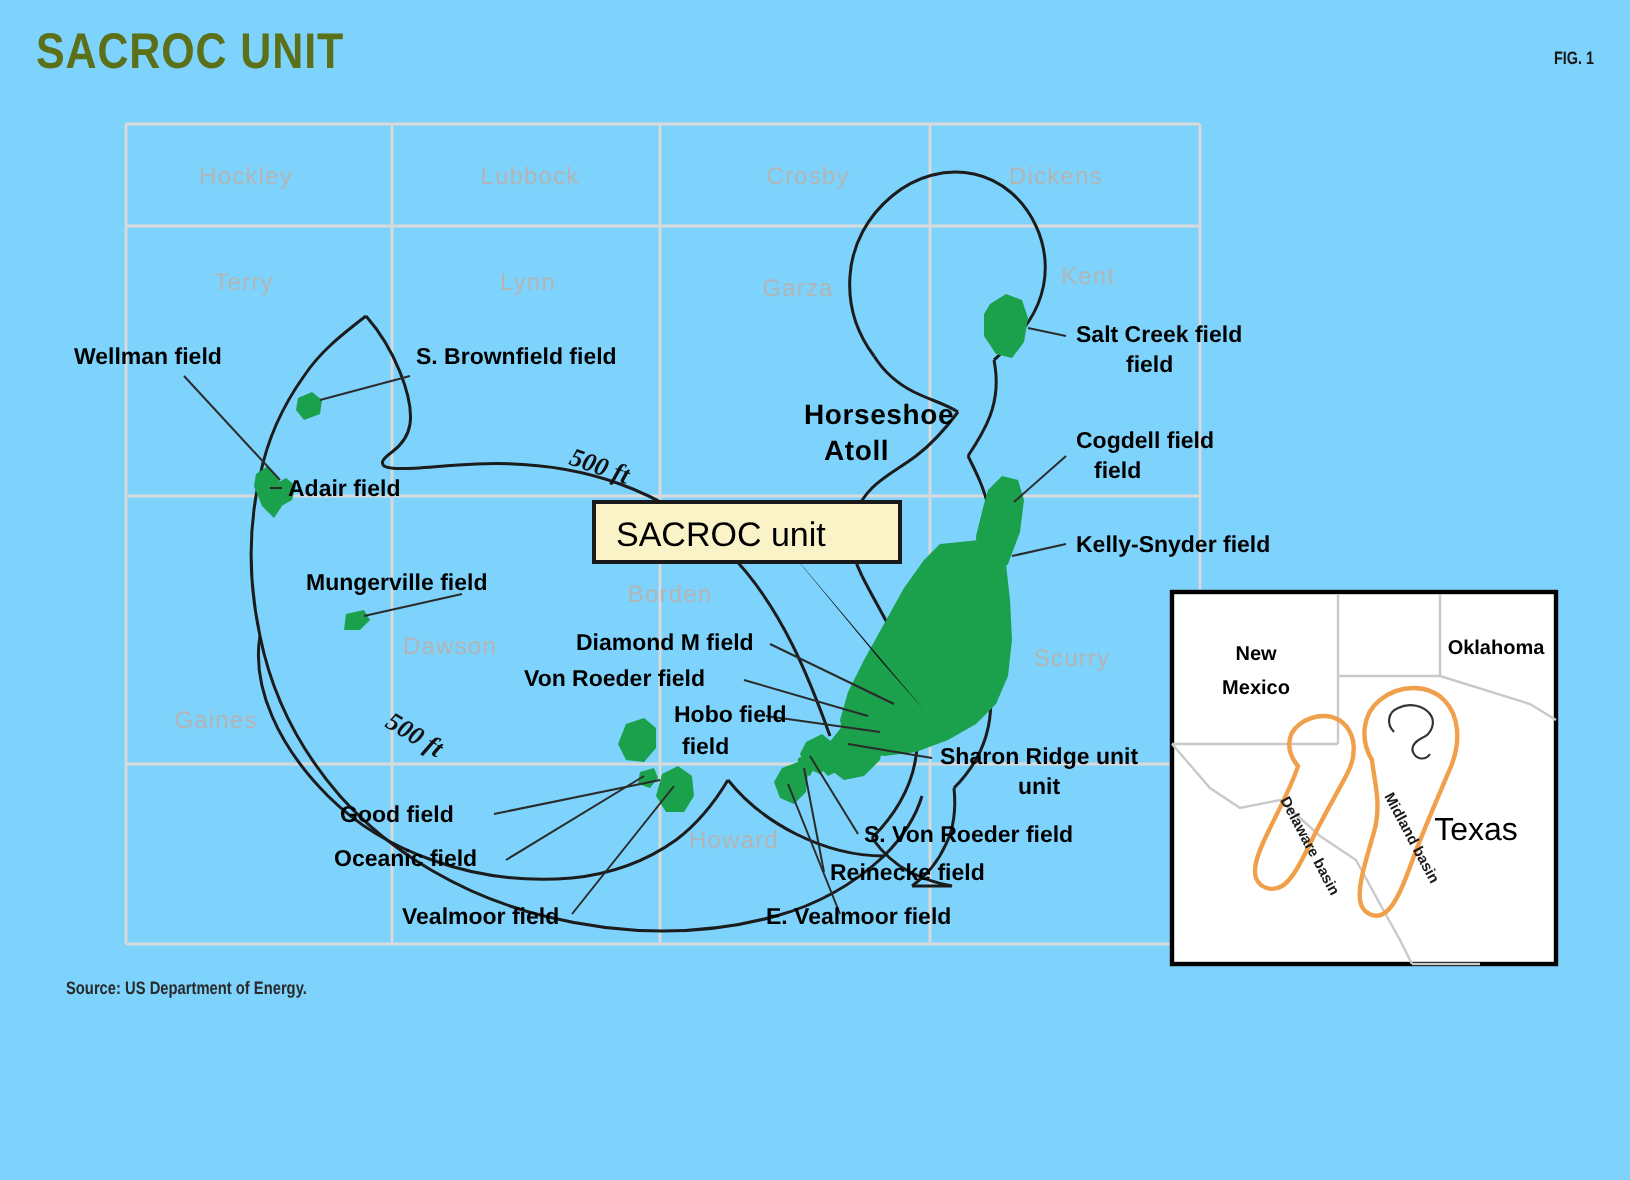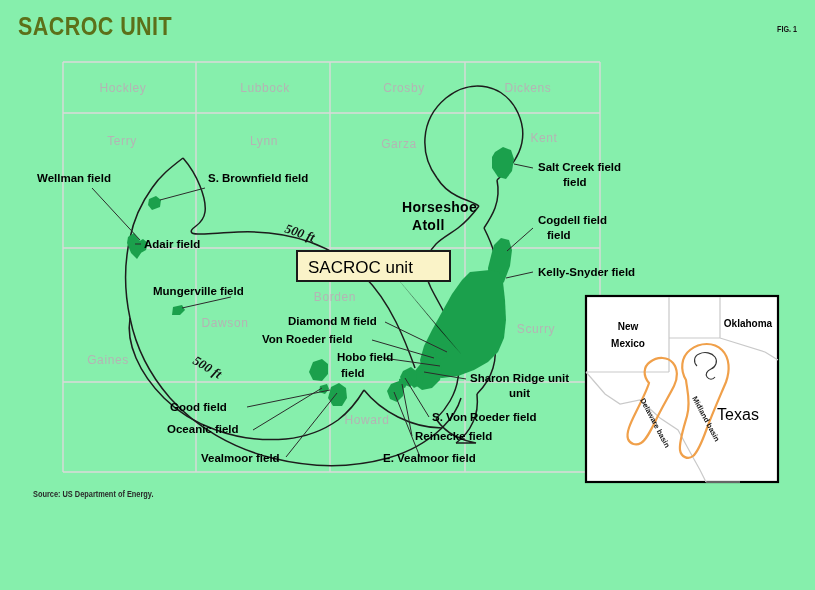--- a/index.html
+++ b/index.html
@@ -1,18 +1,18 @@
 <!DOCTYPE html>
 <html><head>
 <meta charset="utf-8">
 <style>
   html,body{margin:0;padding:0;background:#ffffff;}
   body{width:815px;height:590px;position:relative;overflow:hidden;
        font-family:"Liberation Sans",sans-serif;}
-  #page{position:absolute;inset:0;background:#86efac;}
+  #page{position:absolute;inset:0;background:#7dd3fc;}
 
   .title{position:absolute;left:18px;top:12px;
          font-family:"Liberation Sans Narrow","Liberation Sans",sans-serif;
          font-weight:bold;font-size:25px;letter-spacing:.5px;
          color:#5c7019;transform:scaleX(.86);transform-origin:left center;}
 
   .figlabel{position:absolute;right:18px;top:24px;
             font-family:"Liberation Sans Narrow","Liberation Sans",sans-serif;
             font-weight:bold;font-size:9px;color:#161616;
             transform:scaleX(.8);transform-origin:right center;}

